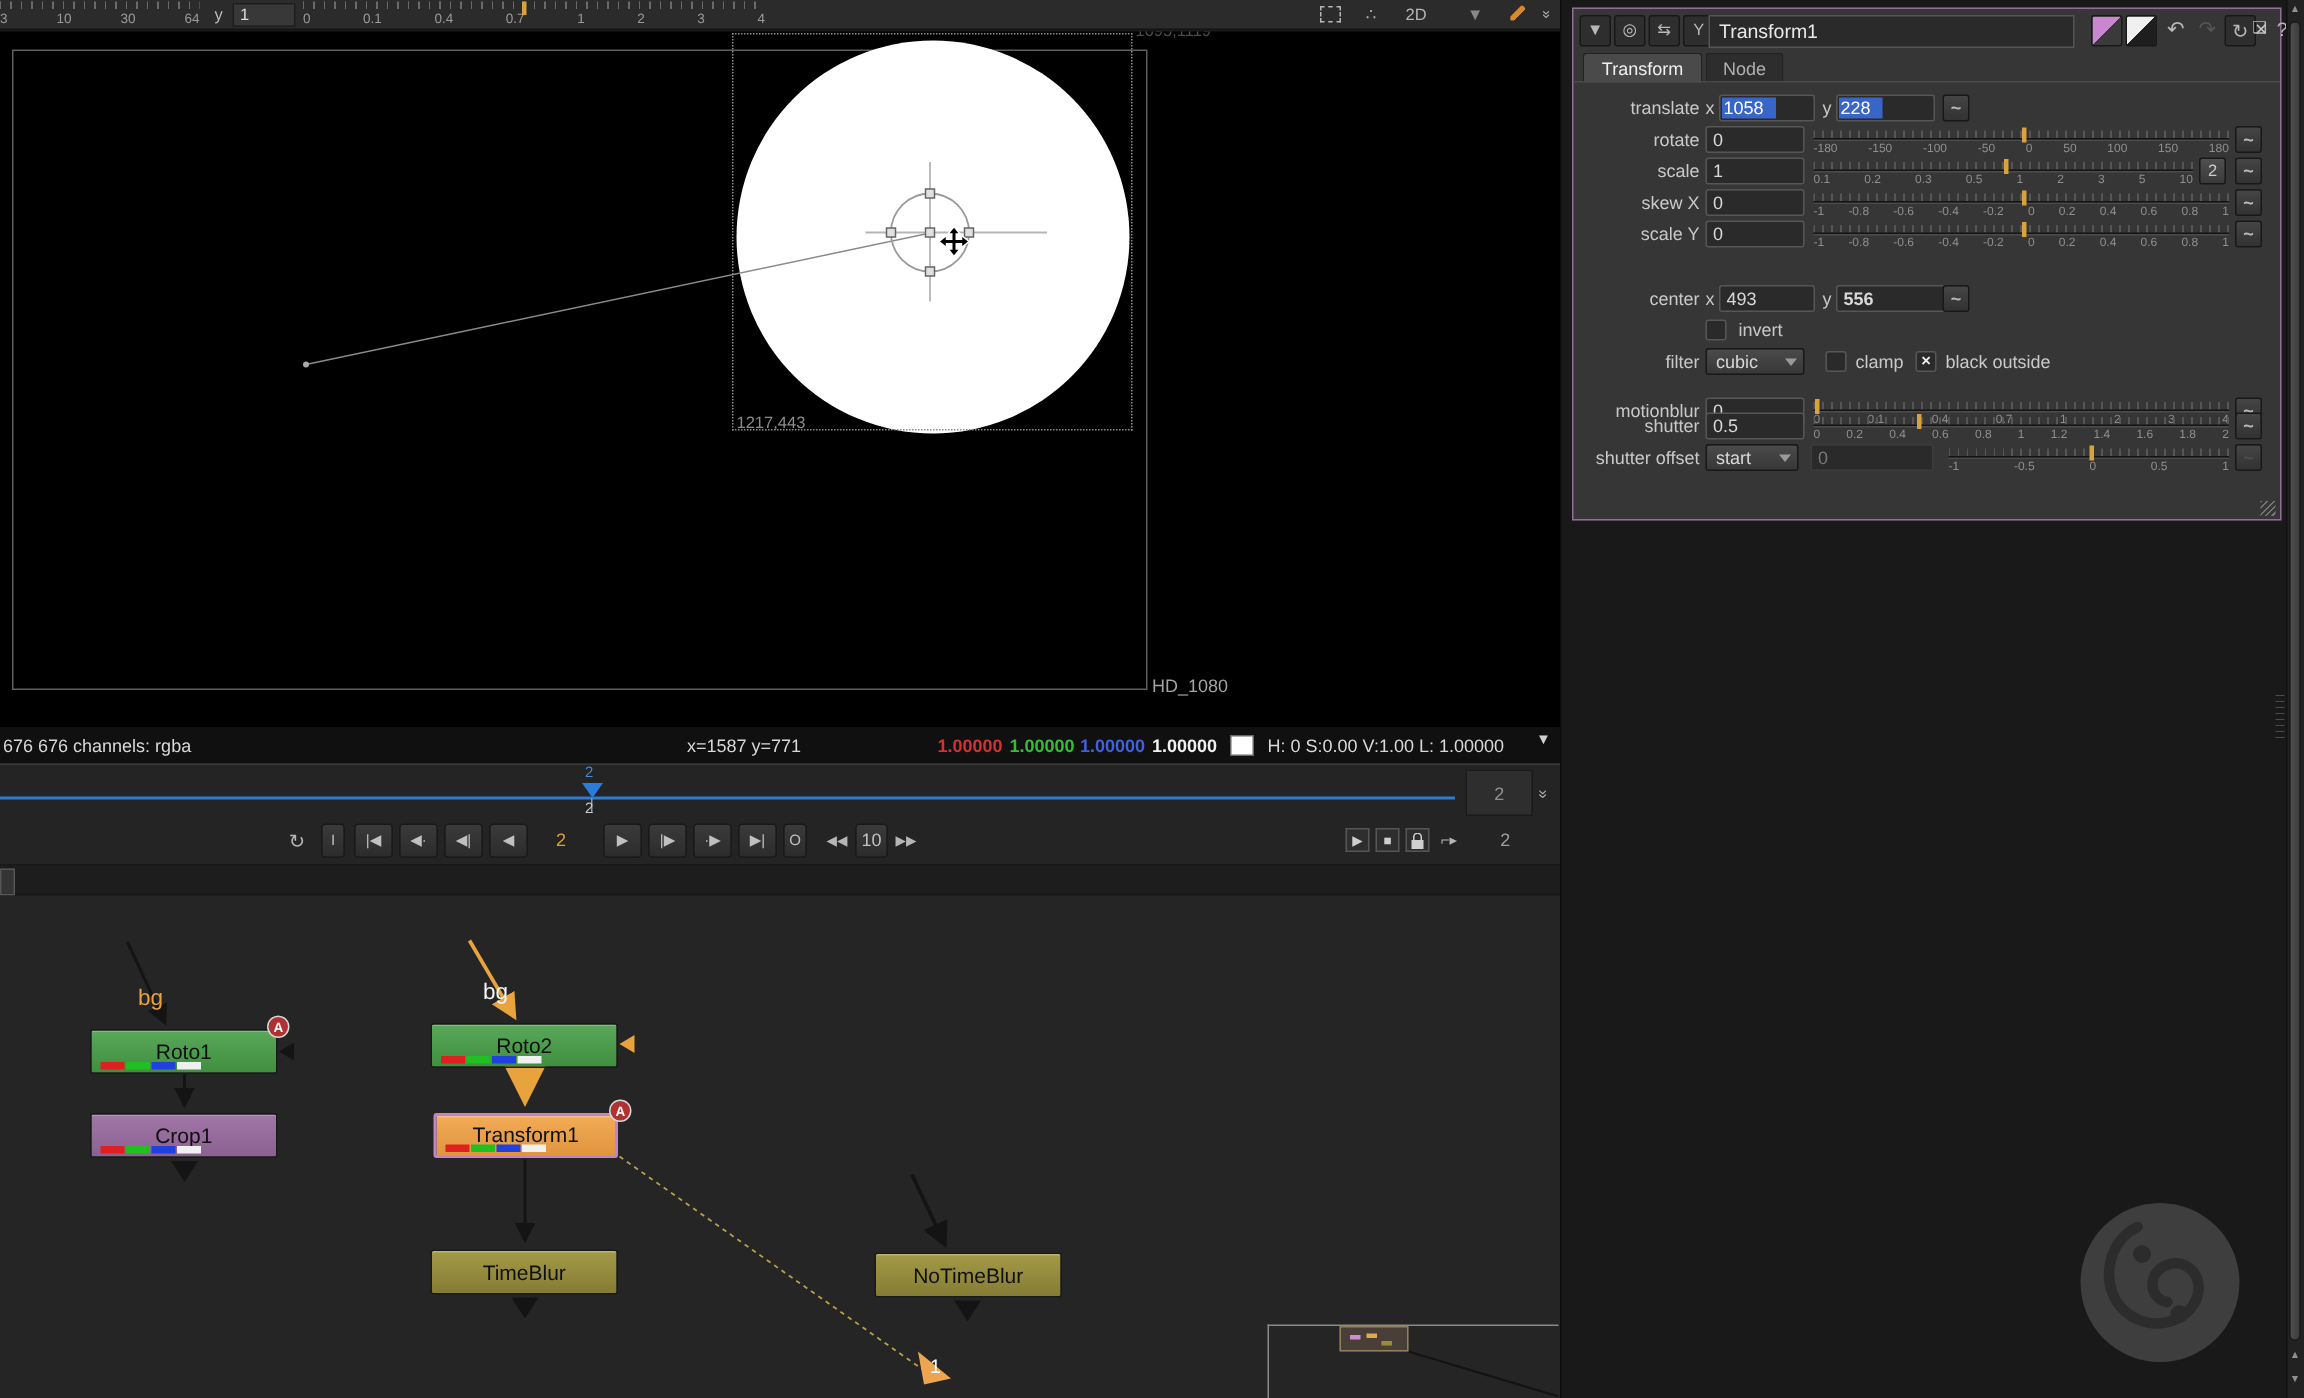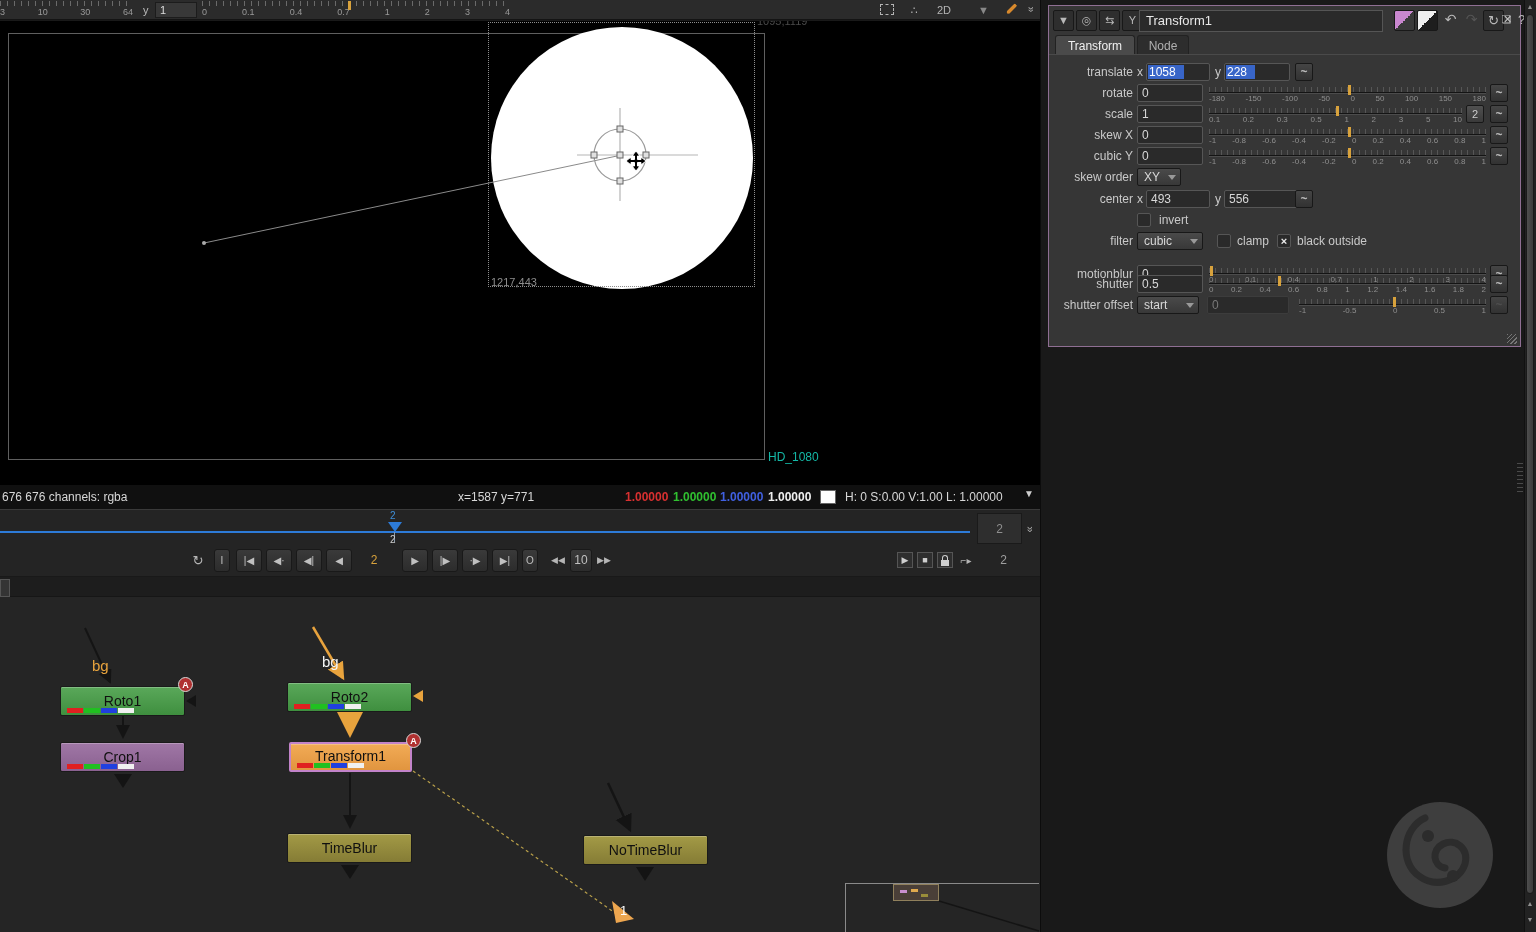--- a/index.html
+++ b/index.html
@@ -21,21 +21,21 @@
   .tb-label { position:absolute; top:4px; font-size:11px; color:#bbb; }
   .tb-icon { position:absolute; top:2px; height:16px; color:#b5b5b5; font-size:11px; line-height:16px; text-align:center; }
   .roi-icon { width:14px; height:11px; border:1px dashed #b5b5b5; top:4px; }
   .pen-icon { width:13px; height:4px; background:#d8892c; transform:rotate(-45deg); border-radius:0 2px 2px 0;
     clip-path:polygon(0 50%,15% 0,100% 0,100% 100%,15% 100%); top:7px; }
   .dchev { color:#b5b5b5; font-size:10px; transform:rotate(-90deg); letter-spacing:-1px; }
 
   
   #viewer { left:0; top:21px; width:1040px; height:464px; background:#000; overflow:hidden; }
   #format-rect { left:8px; top:12px; width:757px; height:427px; border:1px solid #5f5f5f; }
-  #format-label { left:768px; top:429px; color:#14b8a6; font-size:12px; }
+  #format-label { left:768px; top:429px; color:#a3a3a3; font-size:12px; }
   #bbox { left:488px; top:1px; width:267px; height:265px; border:1px dotted #8d8d8d; }
   #bbox-top-label { left:757px; top:-6px; color:#4a4a4a; font-size:11px;text-align:center; }
   #bbox-bottom-label { left:491px; top:255px; color:#8d8d8d; font-size:11px; }
   #white-circle { left:491px; top:6px; width:262px; height:262px; border-radius:50%; background:#fff; }
 
   
   #status-bar { left:0; top:485px; width:1040px; height:24px; background:#101010; color:#d8d8d8;
     font-size:12px; line-height:24px; }
   .rv { font-weight:bold; }
 
@@ -431,21 +431,21 @@
             <span>0.6</span>
             <span>0.8</span>
             <span>1</span>
           </div>
         <div class="smarker" style="left:50%;"></div>
       </div>
       <span class="curve-btn" style="left:441px;">~</span>
     </div>
 
     <div class="prow" style="top:140px;">
-      <span class="plabel">cubic Y</span>
+      <span class="plabel">scale Y</span>
       <span class="pfield" style="left:88px;width:66px;">0</span>
       <div class="slider" style="left:160px;width:277px;">
         <div class="smarks"></div>
           <div class="strack"></div>
         <div class="ticklabels">
             <span>-1</span>
             <span>-0.8</span>
             <span>-0.6</span>
             <span>-0.4</span>
             <span>-0.2</span>
@@ -454,31 +454,27 @@
             <span>0.4</span>
             <span>0.6</span>
             <span>0.8</span>
             <span>1</span>
           </div>
         <div class="smarker" style="left:50%;"></div>
       </div>
       <span class="curve-btn" style="left:441px;">~</span>
     </div>
 
-    <div class="prow" style="top:161px;">
-      <span class="plabel">skew order</span>
-      <span class="dropdown" style="left:88px;width:44px;"><span>XY</span><span class="arr"></span></span>
-    </div>
 
     <div class="prow" style="top:183px;">
       <span class="plabel">center</span>
       <span class="xy" style="left:88px;">x</span>
       <span class="pfield" style="left:97px;width:64px;">493</span>
       <span class="xy" style="left:166px;">y</span>
-      <span class="pfield" style="left:175px;width:76px;">556</span>
+      <span class="pfield" style="left:175px;width:76px;font-weight:bold;">556</span>
       <span class="curve-btn" style="left:246px;">~</span>
     </div>
 
     <div class="prow" style="top:204px;">
       <span class="checkbox" style="left:88px;"></span>
       <span class="cb-label" style="left:110px;">invert</span>
     </div>
 
     <div class="prow" style="top:225px;">
       <span class="plabel">filter</span>

